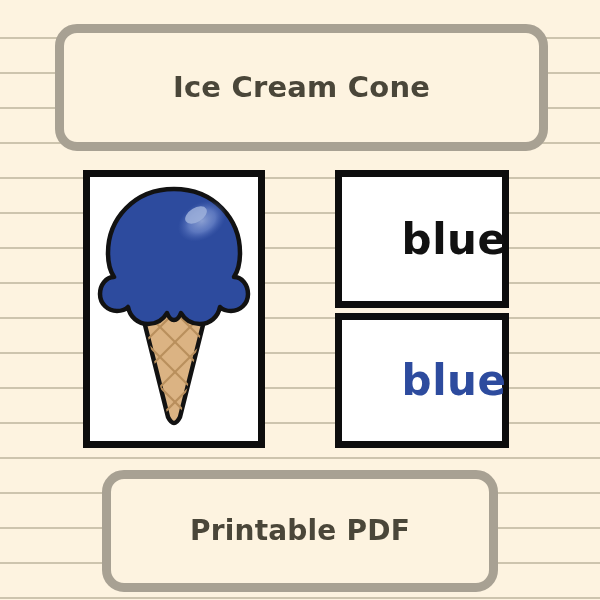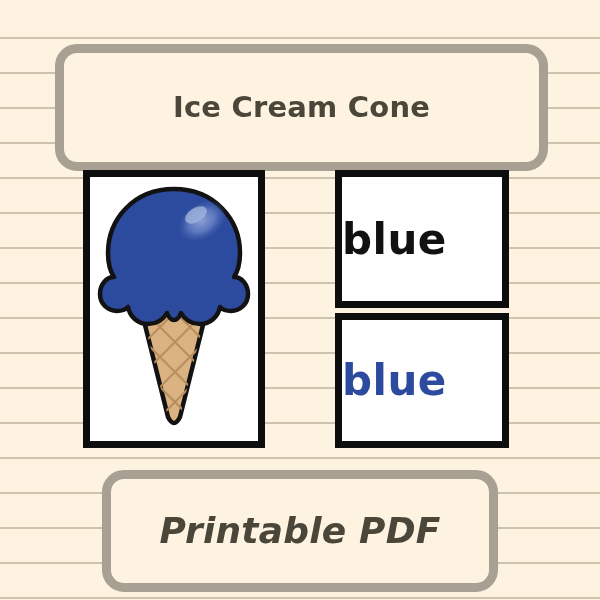--- a/index.html
+++ b/index.html
@@ -42,21 +42,21 @@
     border: 9px solid #a8a193;
     border-radius: 22px;
     display: flex;
     flex-direction: column;
     align-items: center;
     justify-content: center;
   }
 
   #title-banner {
     left: 55px;
-    top: 44px;
+    top: 24px;
     width: 493px;
     height: 127px;
   }
 
   #footer-banner {
     left: 102px;
     top: 470px;
     width: 396px;
     height: 122px;
   }
@@ -66,22 +66,21 @@
     font-family: "DejaVu Sans", sans-serif;
     font-weight: bold;
     font-size: 29px;
     line-height: 1.28;
     letter-spacing: 0.2px;
     text-align: center;
     white-space: nowrap;
   }
 
   #footer-text {
-    font-size: 36px;
-    font-style: italic;
+    font-size: 28px;
   }
 
   
   .card {
     position: absolute;
     box-sizing: border-box;
     background: #ffffff;
     border: 7px solid #0d0d0d;
   }
 
@@ -104,20 +103,22 @@
     top: 313px;
     width: 174px;
     height: 135px;
   }
 
   .word-card-inner {
     width: 100%;
     height: 100%;
     display: flex;
     align-items: center;
+    justify-content: center;
+    margin-left: 32px;
   }
 
   .word-text {
     font-family: "DejaVu Sans", sans-serif;
     font-weight: bold;
     font-size: 42px;
     letter-spacing: 0.5px;
   }
 
   #word-text-black { color: #111111; }

